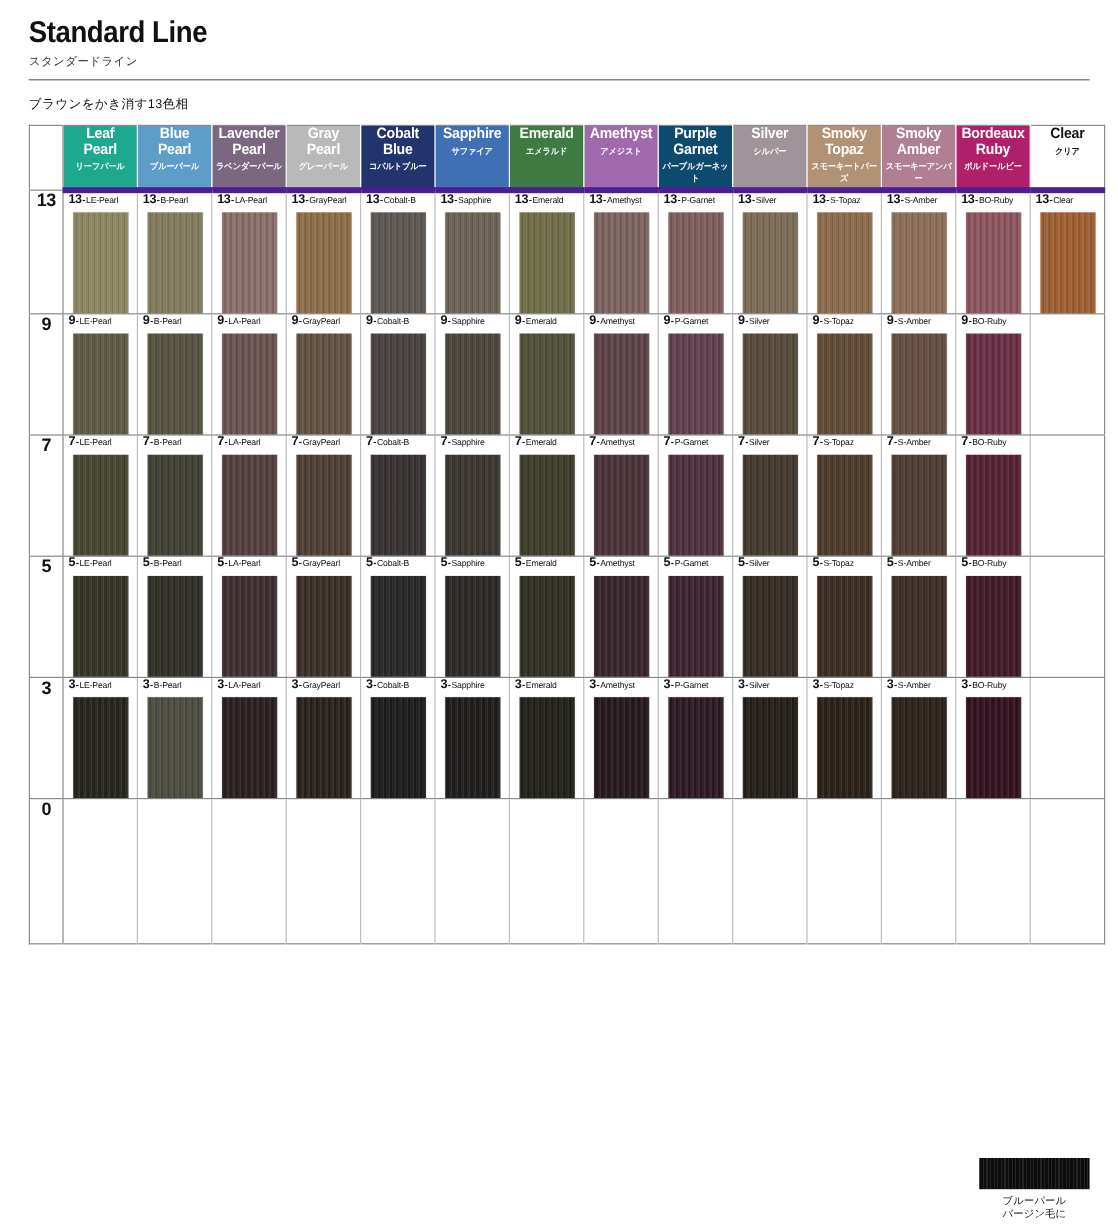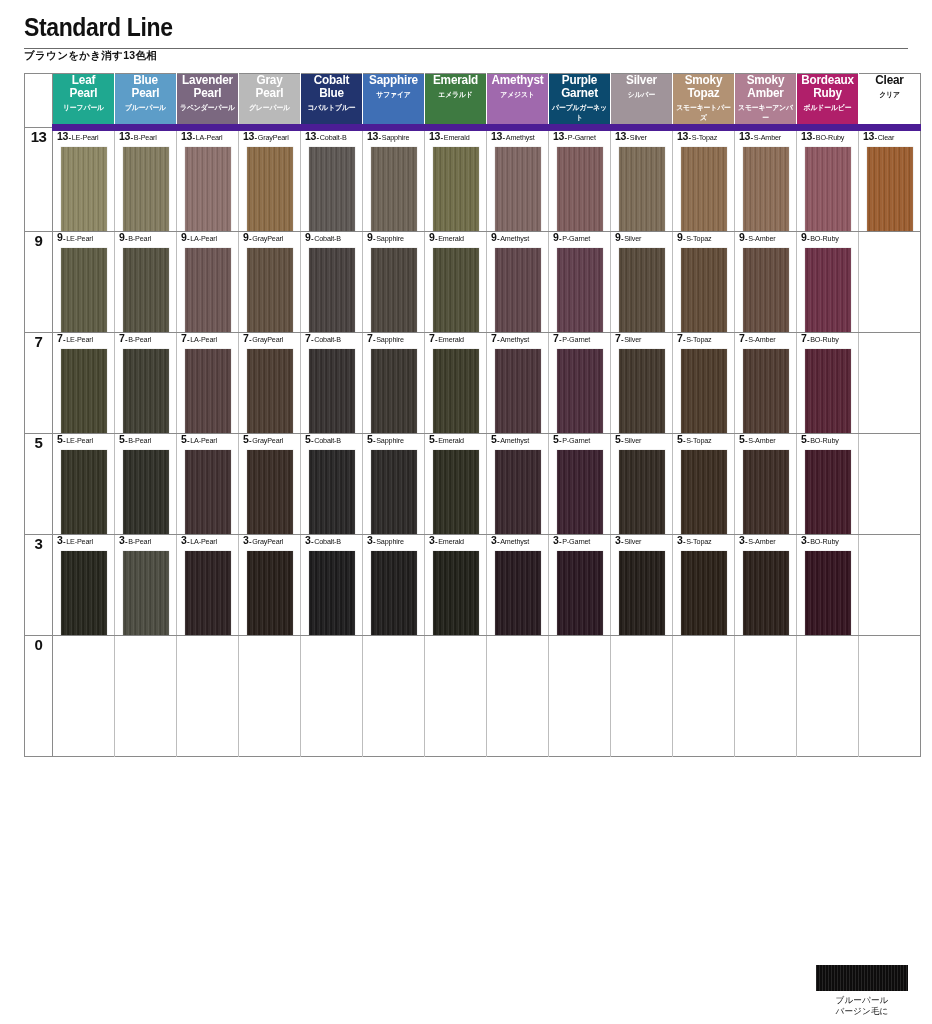--- a/index.html
+++ b/index.html
@@ -37,22 +37,23 @@
     margin-top: 5px;
     letter-spacing: 0.4px;
   }
   #header-rule {
     margin: 8px 0 0 0;
     border: 0;
     border-top: 1px solid #6b6b6b;
   }
   #subtitle-ja {
     font-size: 10.5px;
-    font-weight: bold;
+    font-weight: normal;
     color: #111;
+    margin-top: 13px;
     letter-spacing: 0.3px;
   }
 
   
   #chart-wrap {
     padding: 0 24px;
     margin-top: 10px;
   }
   table#color-chart {
     border-collapse: collapse;
@@ -73,21 +74,21 @@
   th.corner-cell {
     background: #ffffff;
     border-right: 1px solid #8a8a8a;
     border-bottom: 1px solid #8a8a8a;
   }
   th.head-cell {
     height: 54px;
     text-align: center;
     vertical-align: middle;
     border-right: 1px solid #ffffff;
-    border-bottom: 7px solid #4c1d95;
+    border-bottom: 5px solid #4c1d95;
     padding: 3px 1px 4px 1px;
     box-sizing: border-box;
   }
   th.head-cell:last-child {
     border-right: none;
   }
   .head-en {
     font-size: 12.5px;
     font-weight: bold;
     line-height: 1.02;
@@ -212,20 +213,21 @@
     color: #111;
     margin-top: 4px;
     letter-spacing: 0.1px;
   }
 </style>
 </head>
 <body>
 
 <div id="page-header">
   <div id="title-en">Standard Line</div>
+  <div id="title-ja">スタンダードライン</div>
   <hr id="header-rule">
   <div id="subtitle-ja">ブラウンをかき消す13色相</div>
 </div>
 
 <div id="chart-wrap">
   <table id="color-chart">
     <colgroup id="chart-colgroup">
         <col class="col-level">
         <col class="col-swatch">
         <col class="col-swatch">

